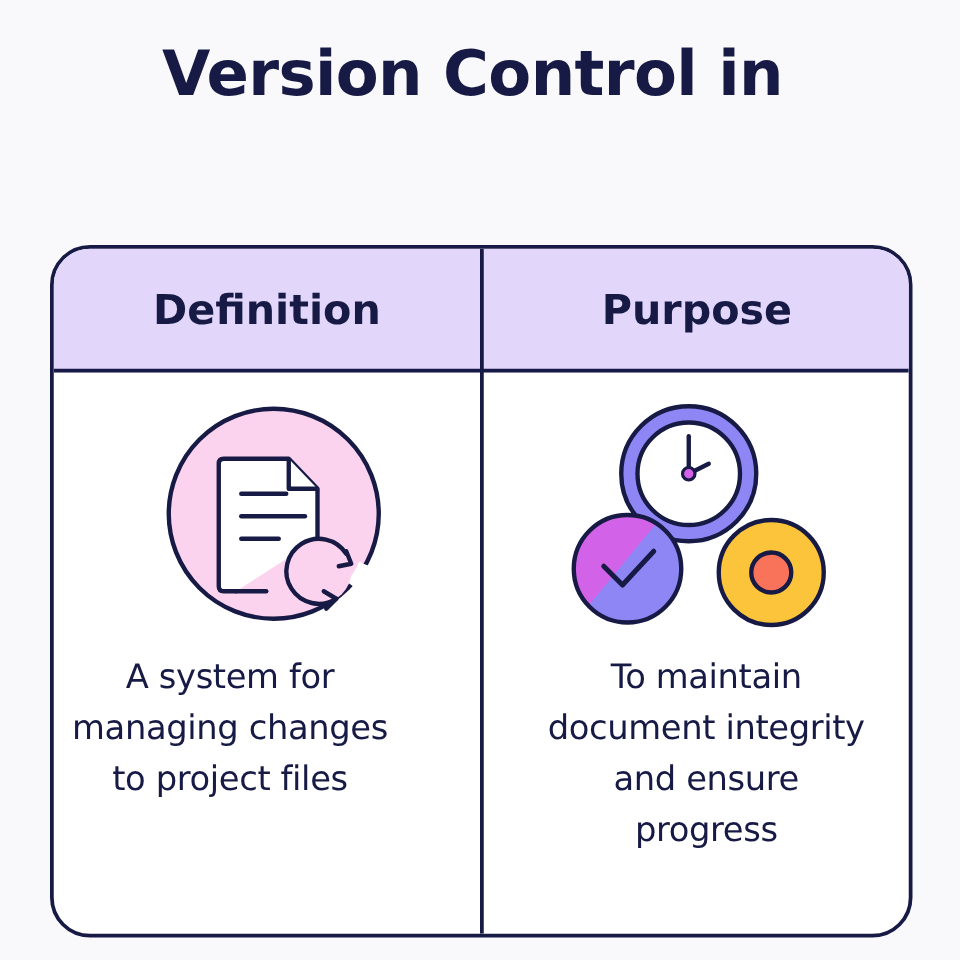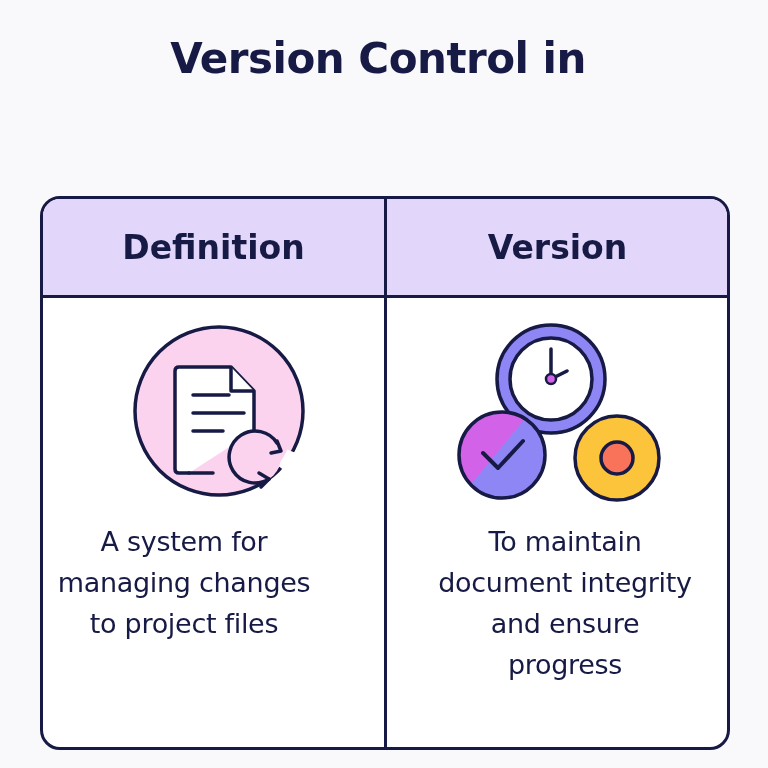--- a/index.html
+++ b/index.html
@@ -8,29 +8,29 @@
       background: #f9f9fb;
       font-family: "DejaVu Sans", sans-serif;
       color: #161a44;
       position: relative;
     }
     .title {
       position: absolute; left: 0; top: 26px; width: 756px;
       text-align: center;
       font-family: "DejaVu Sans", sans-serif;
       font-weight: bold;
-      font-size: 42px; line-height: 66px;
+      font-size: 50px; line-height: 66px;
       letter-spacing: -0.5px;
       color: #161a44;
     }
     .table {
       position: absolute; left: 40px; top: 196px;
       width: 684px; height: 548px;
       border: 3px solid #161a44;
-      border-radius: 20px;
+      border-radius: 32px;
       background: #ffffff;
       overflow: hidden;
     }
     .header-row {
       position: absolute; left: 0; top: 0; width: 100%; height: 96px;
       background: #e2d6fb;
       border-bottom: 3px solid #161a44;
     }
     .col-divider {
       position: absolute; left: 341px; top: 0; width: 3px; height: 100%;
@@ -58,21 +58,21 @@
 
 <div class="title">
   <div>Version Control in</div>
 </div>
 
 <div class="table">
   <div class="header-row"></div>
   <div class="col-divider"></div>
 
   <div class="header-cell left">Definition</div>
-  <div class="header-cell right">Version</div>
+  <div class="header-cell right">Purpose</div>
 
   <div class="icon-wrap" style="left:88px; top:124px;">
     <svg width="180" height="180" viewBox="0 0 180 180">
       <circle cx="88" cy="88" r="84" fill="#fbd3ee" stroke="#161a44" stroke-width="3.5"></circle>
 
       <path d="M160 128 A84 84 0 0 1 150 145" stroke="#ffffff" stroke-width="8" fill="none"></path>
 
       <path d="M58 150 L48 150 Q44 150 44 146 L44 48 Q44 44 48 44 L100 44 L123 68 L123 108" fill="#ffffff" stroke="#161a44" stroke-width="3.5" stroke-linejoin="round" stroke-linecap="round"></path>
       <path d="M58 150 L82 150" stroke="#161a44" stroke-width="3.5" stroke-linecap="round"></path>
       <path d="M100 44 L100 68 L123 68" fill="#ffffff" stroke="#161a44" stroke-width="3.5" stroke-linejoin="round"></path>

